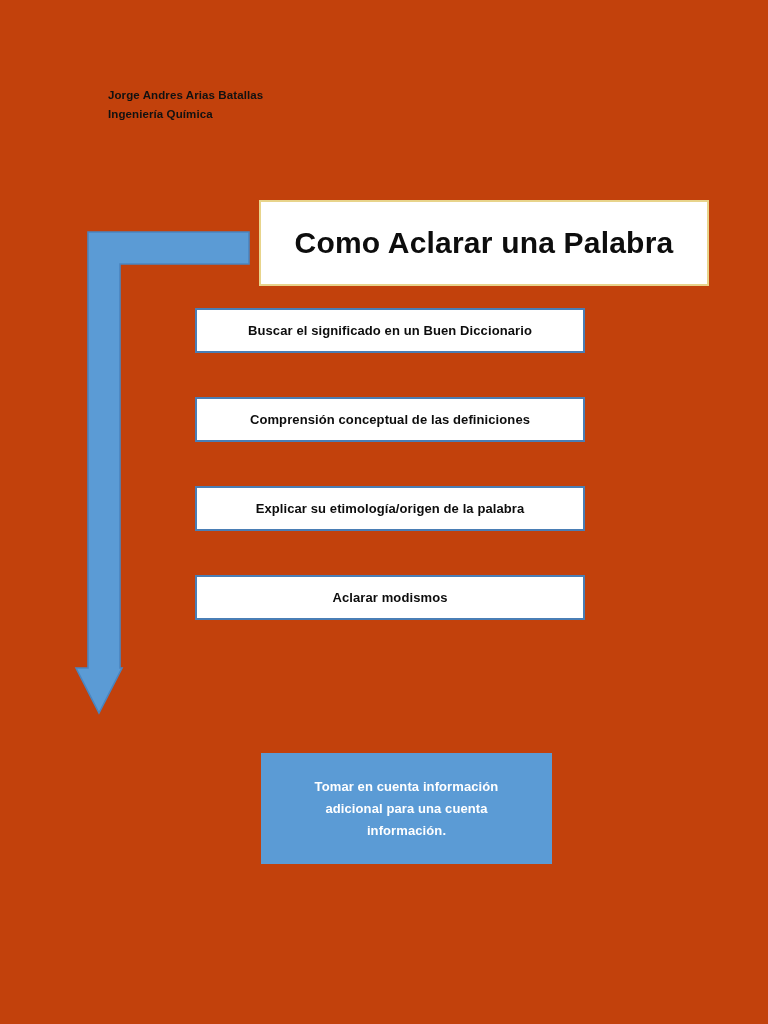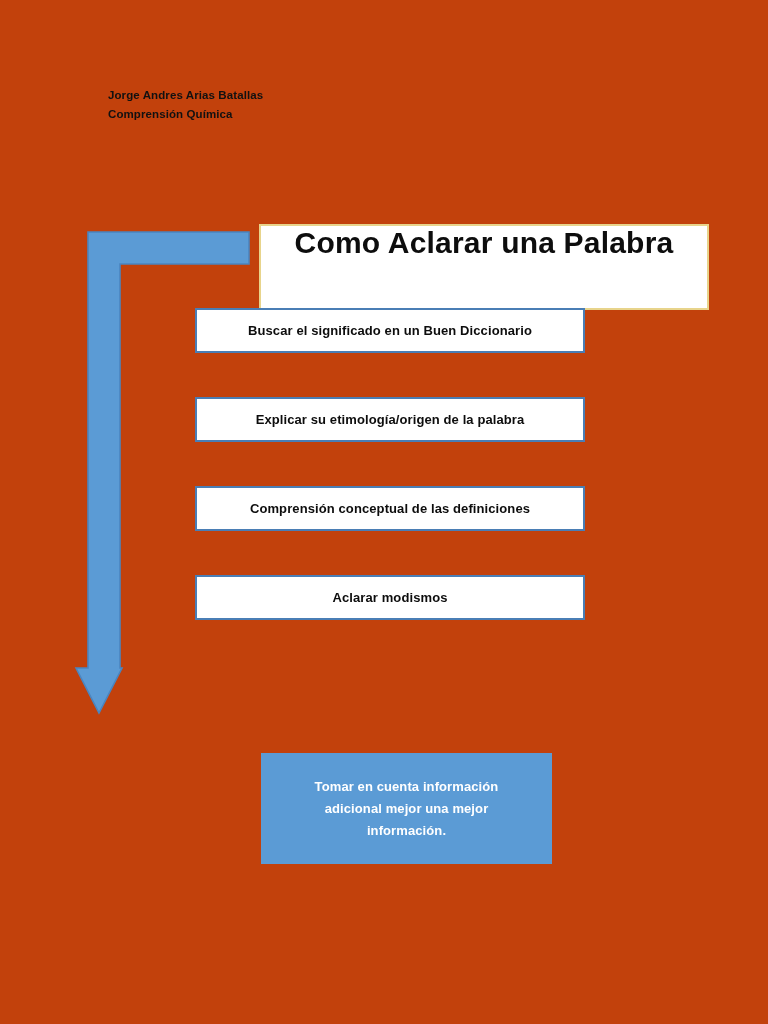--- a/index.html
+++ b/index.html
@@ -51,23 +51,22 @@
   .title-box {
     position: absolute;
     left: 259px;
     top: 200px;
     width: 450px;
     height: 86px;
     box-sizing: border-box;
     border: 2px solid #E8D48B;
     background: #ffffff;
     display: flex;
-    align-items: flex-start;
+    align-items: center;
     justify-content: center;
-    margin-top: 24px;
   }
   .title-text {
     font-size: 30px;
     font-weight: bold;
     color: #0d0d0d;
     letter-spacing: 0.2px;
     white-space: nowrap;
   }
 
   
@@ -121,47 +120,47 @@
     letter-spacing: 0.1px;
   }
 </style>
 </head>
 <body>
 
 <div id="page">
 
   <div class="author-block">
     <div class="author-line">Jorge Andres Arias Batallas</div>
-    <div class="author-line">Comprensión Química</div>
+    <div class="author-line">Ingeniería Química</div>
   </div>
 
   <svg class="arrow-layer" viewBox="0 0 768 1024" width="768" height="1024" aria-hidden="true">
     <polygon points="88,232 249,232 249,264 120,264 120,668 122,668 99,713 76,668 88,668" fill="#5B9BD5" stroke="#4A85C0" stroke-width="1.6" stroke-linejoin="miter"></polygon>
   </svg>
 
   <div class="title-box">
     <span class="title-text">Como Aclarar una Palabra</span>
   </div>
 
   <div class="steps">
     <div class="step-box">
       <span class="step-text">Buscar el significado en un Buen Diccionario</span>
     </div>
     <div class="step-box">
-      <span class="step-text">Explicar su etimología/origen de la palabra</span>
+      <span class="step-text">Comprensión conceptual de las definiciones</span>
     </div>
     <div class="step-box">
-      <span class="step-text">Comprensión conceptual de las definiciones</span>
+      <span class="step-text">Explicar su etimología/origen de la palabra</span>
     </div>
     <div class="step-box">
       <span class="step-text">Aclarar modismos</span>
     </div>
   </div>
 
   <div class="note-box">
     <div class="note-text">
       <span>Tomar en cuenta información</span><br>
-      <span>adicional mejor una mejor</span><br>
+      <span>adicional para una cuenta</span><br>
       <span>información.</span>
     </div>
   </div>
 
 </div>
 
 </body></html>

